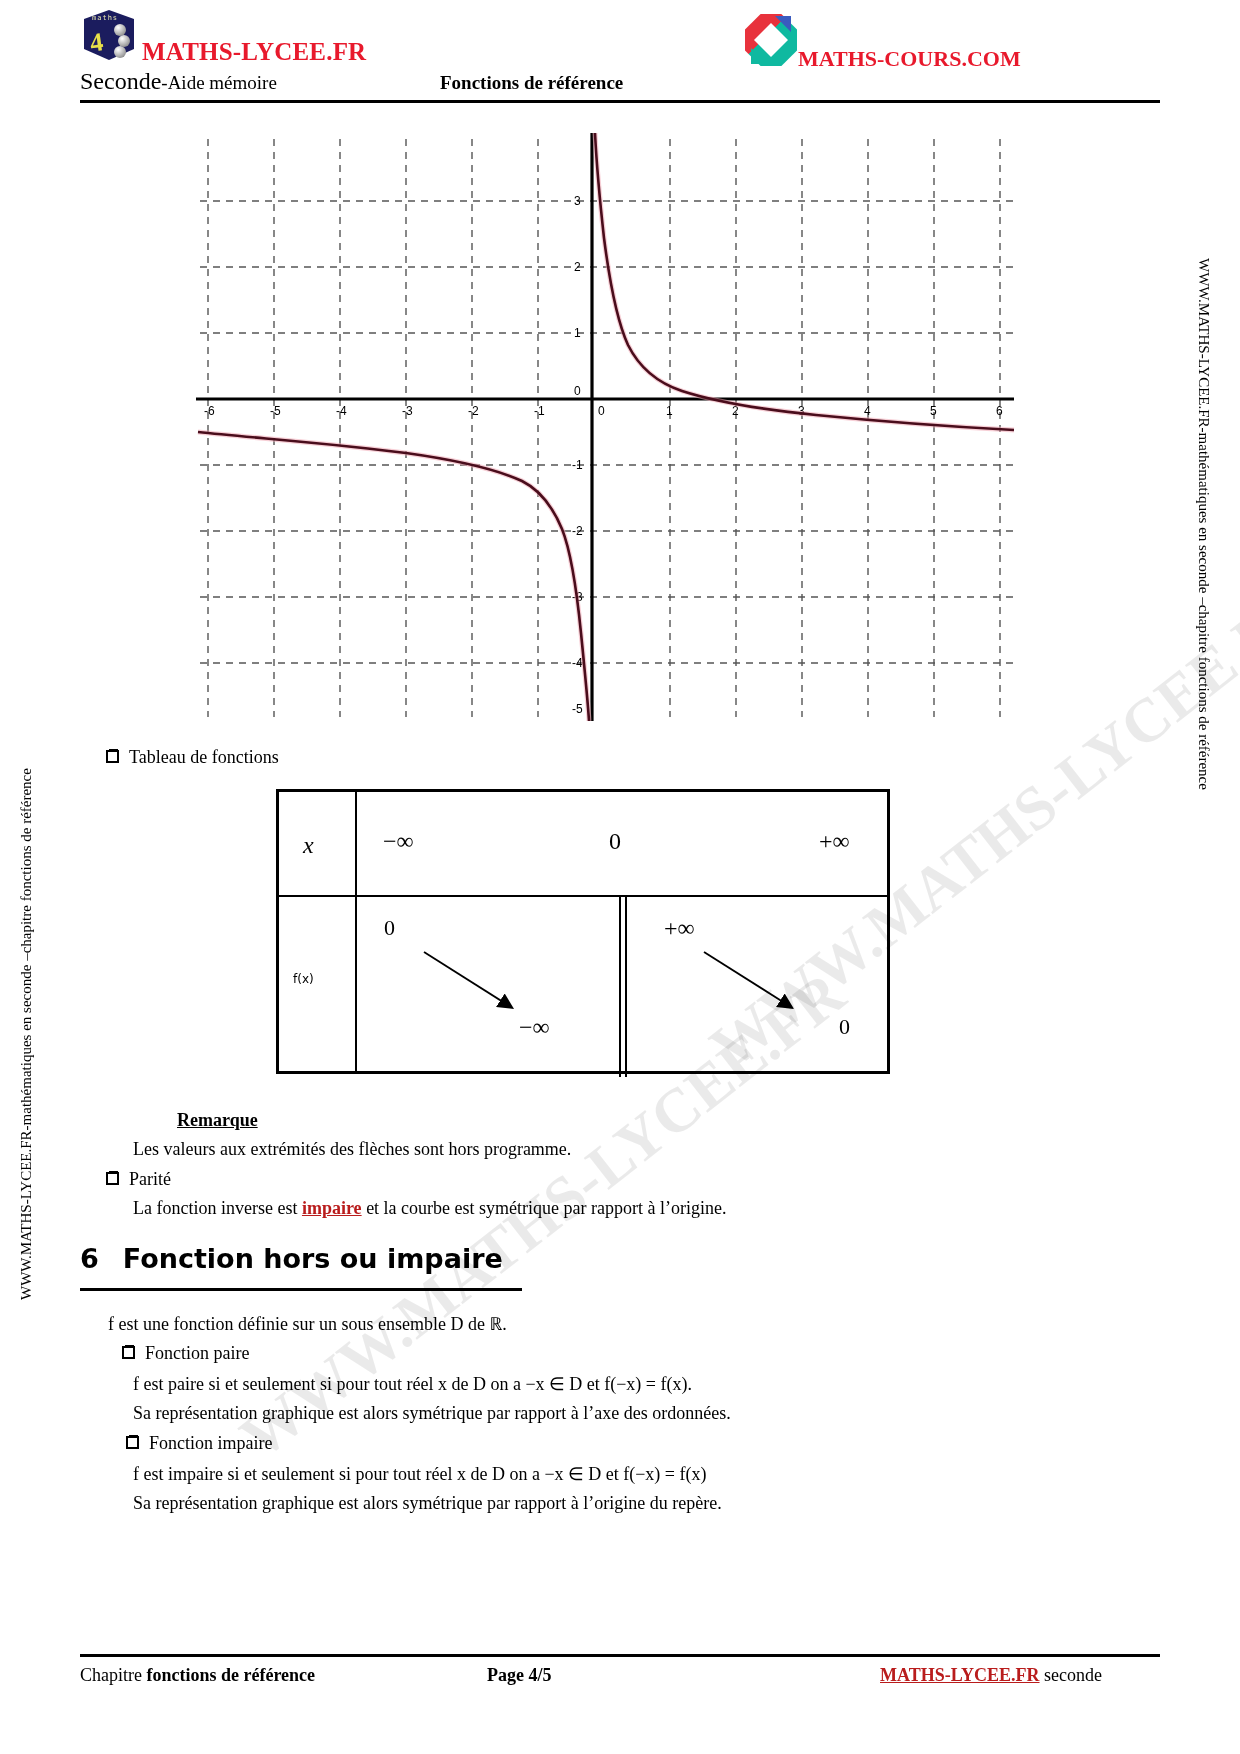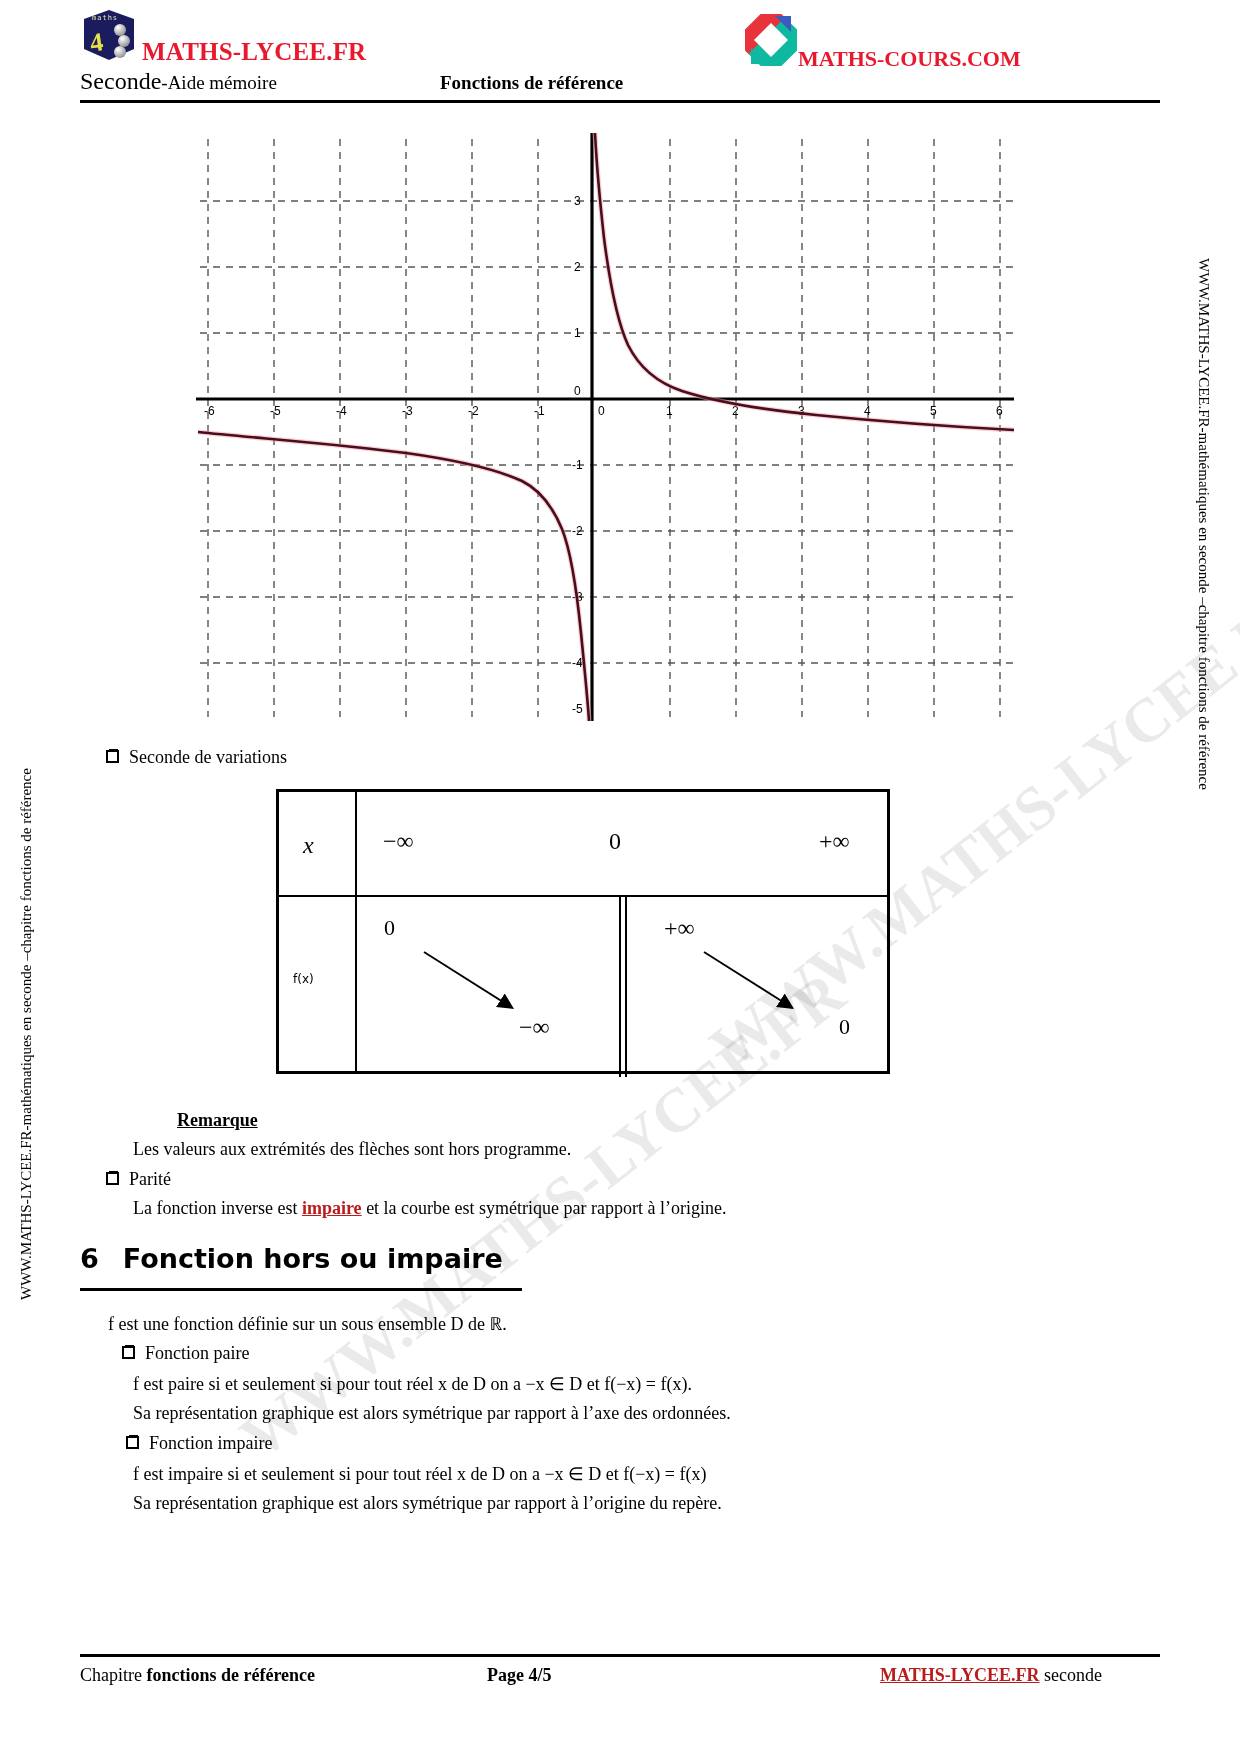--- a/index.html
+++ b/index.html
@@ -196,21 +196,21 @@
         <path d="M 399,0 C 400,20 403,60 408,105 C 414,152 421,188 432,212 C 444,236 462,250 486,258 C 520,269 570,277 620,282 C 690,289 760,294 818,297"></path>
       </g>
       <g fill="none" stroke="#4a0d1c" stroke-width="2.6">
         <path d="M 2,299 C 60,305 150,312 210,320 C 260,327 300,336 326,348 C 344,357 356,372 366,396 C 374,416 380,450 385,500 C 389,540 392,570 393,588"></path>
         <path d="M 399,0 C 400,20 403,60 408,105 C 414,152 421,188 432,212 C 444,236 462,250 486,258 C 520,269 570,277 620,282 C 690,289 760,294 818,297"></path>
       </g>
     </svg>
   </div>
 
   <div class="bullet" style="left:106px;top:747px;">
-    <span class="bx"></span><span>Seconde de variations</span>
+    <span class="bx"></span><span>Tableau de fonctions</span>
   </div>
 
   <div class="tbl">
     <div class="vsplit"></div>
     <div class="hsplit"></div>
     <div class="dbl1"></div>
     <div class="dbl2"></div>
 
     <div class="cellx">x</div>
     <div class="cellfx">f(x)</div>

